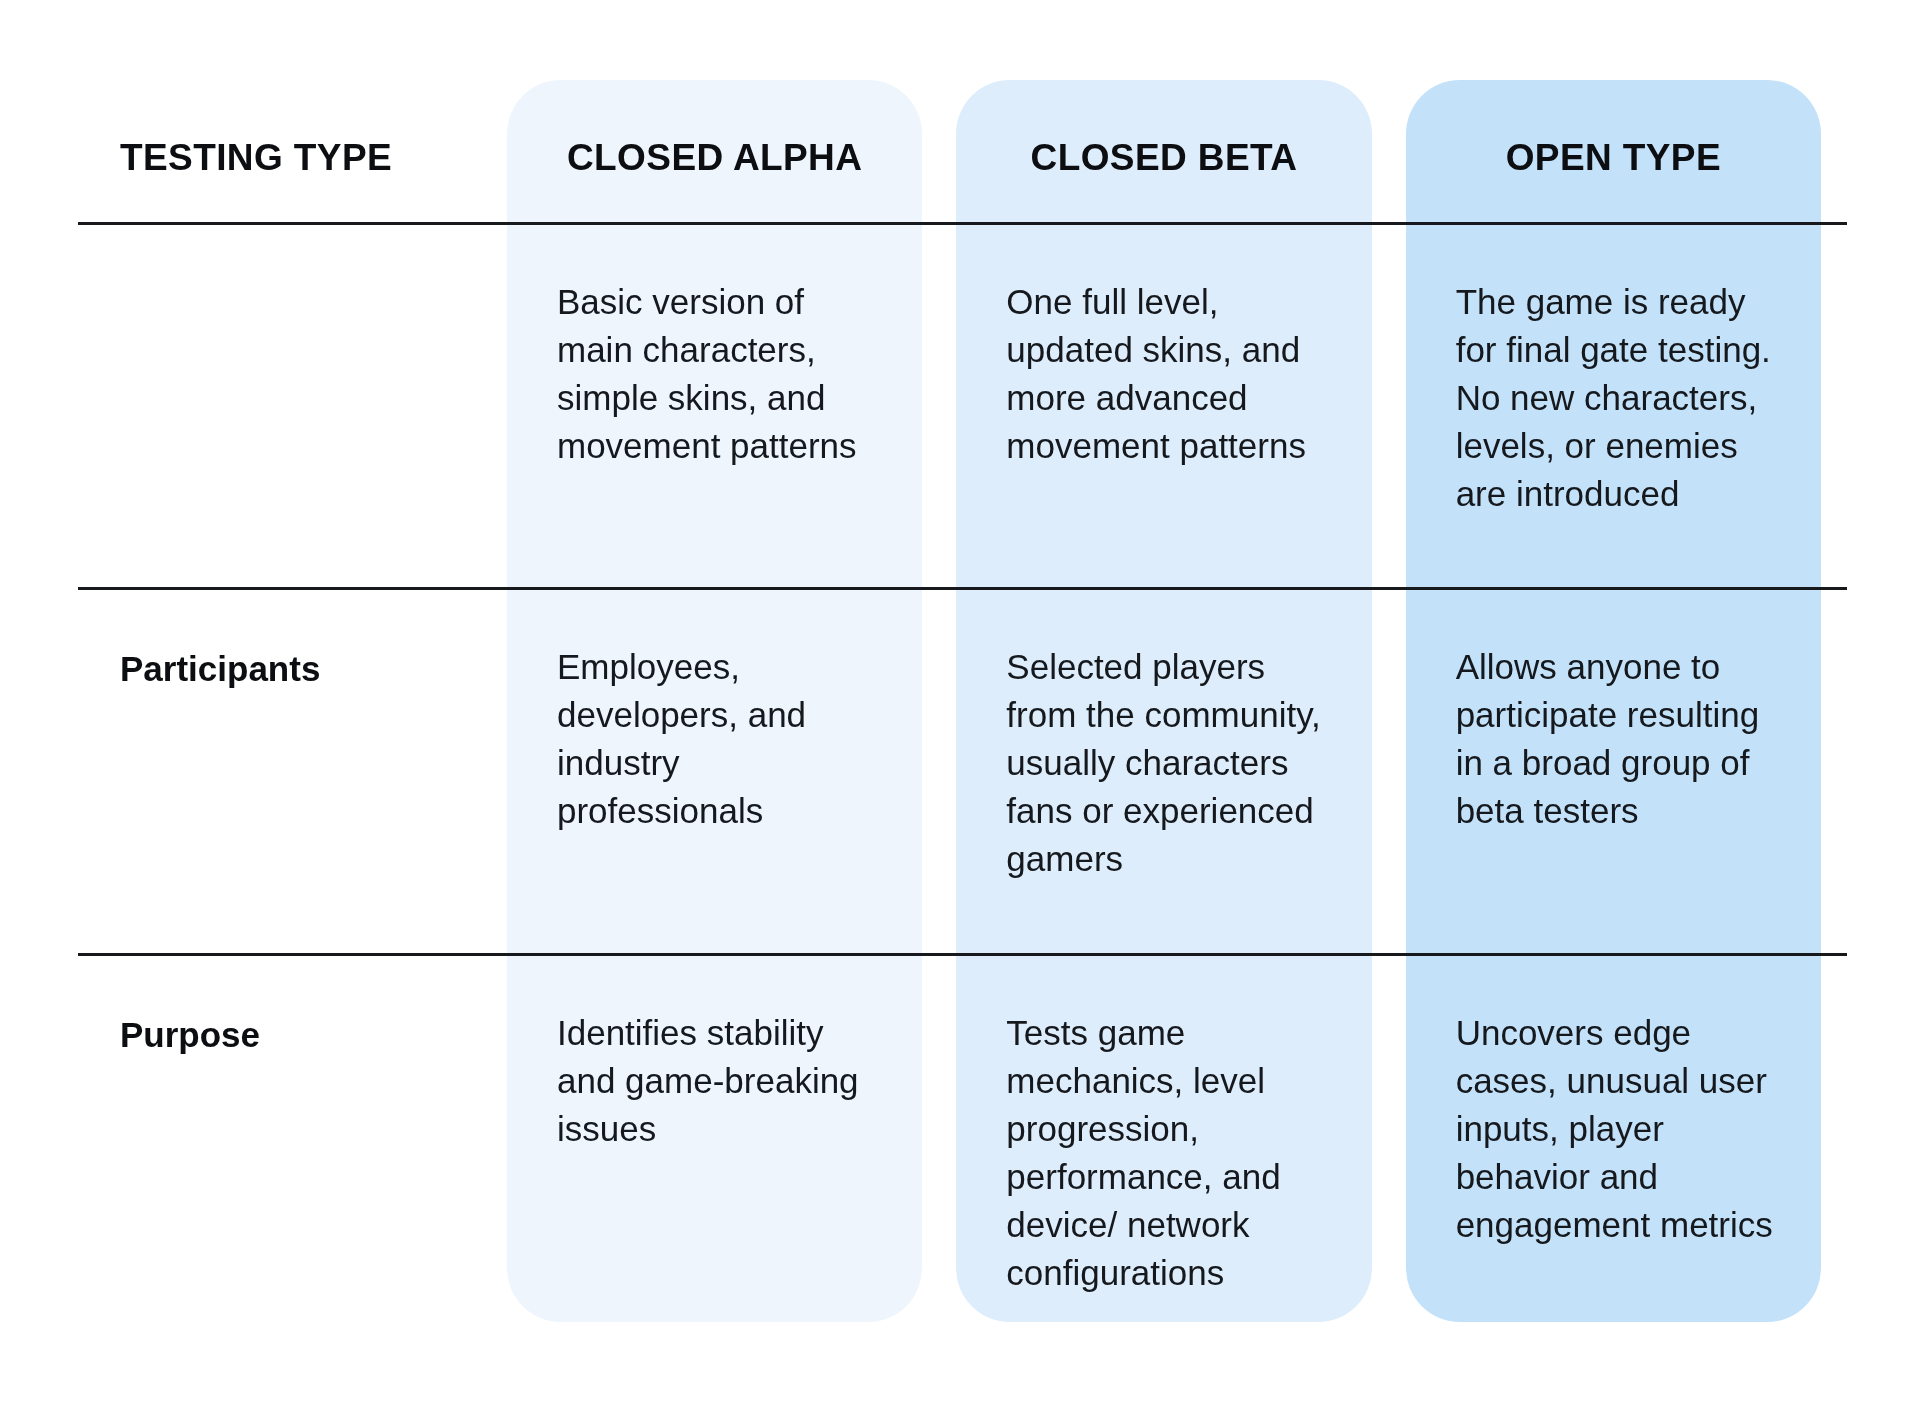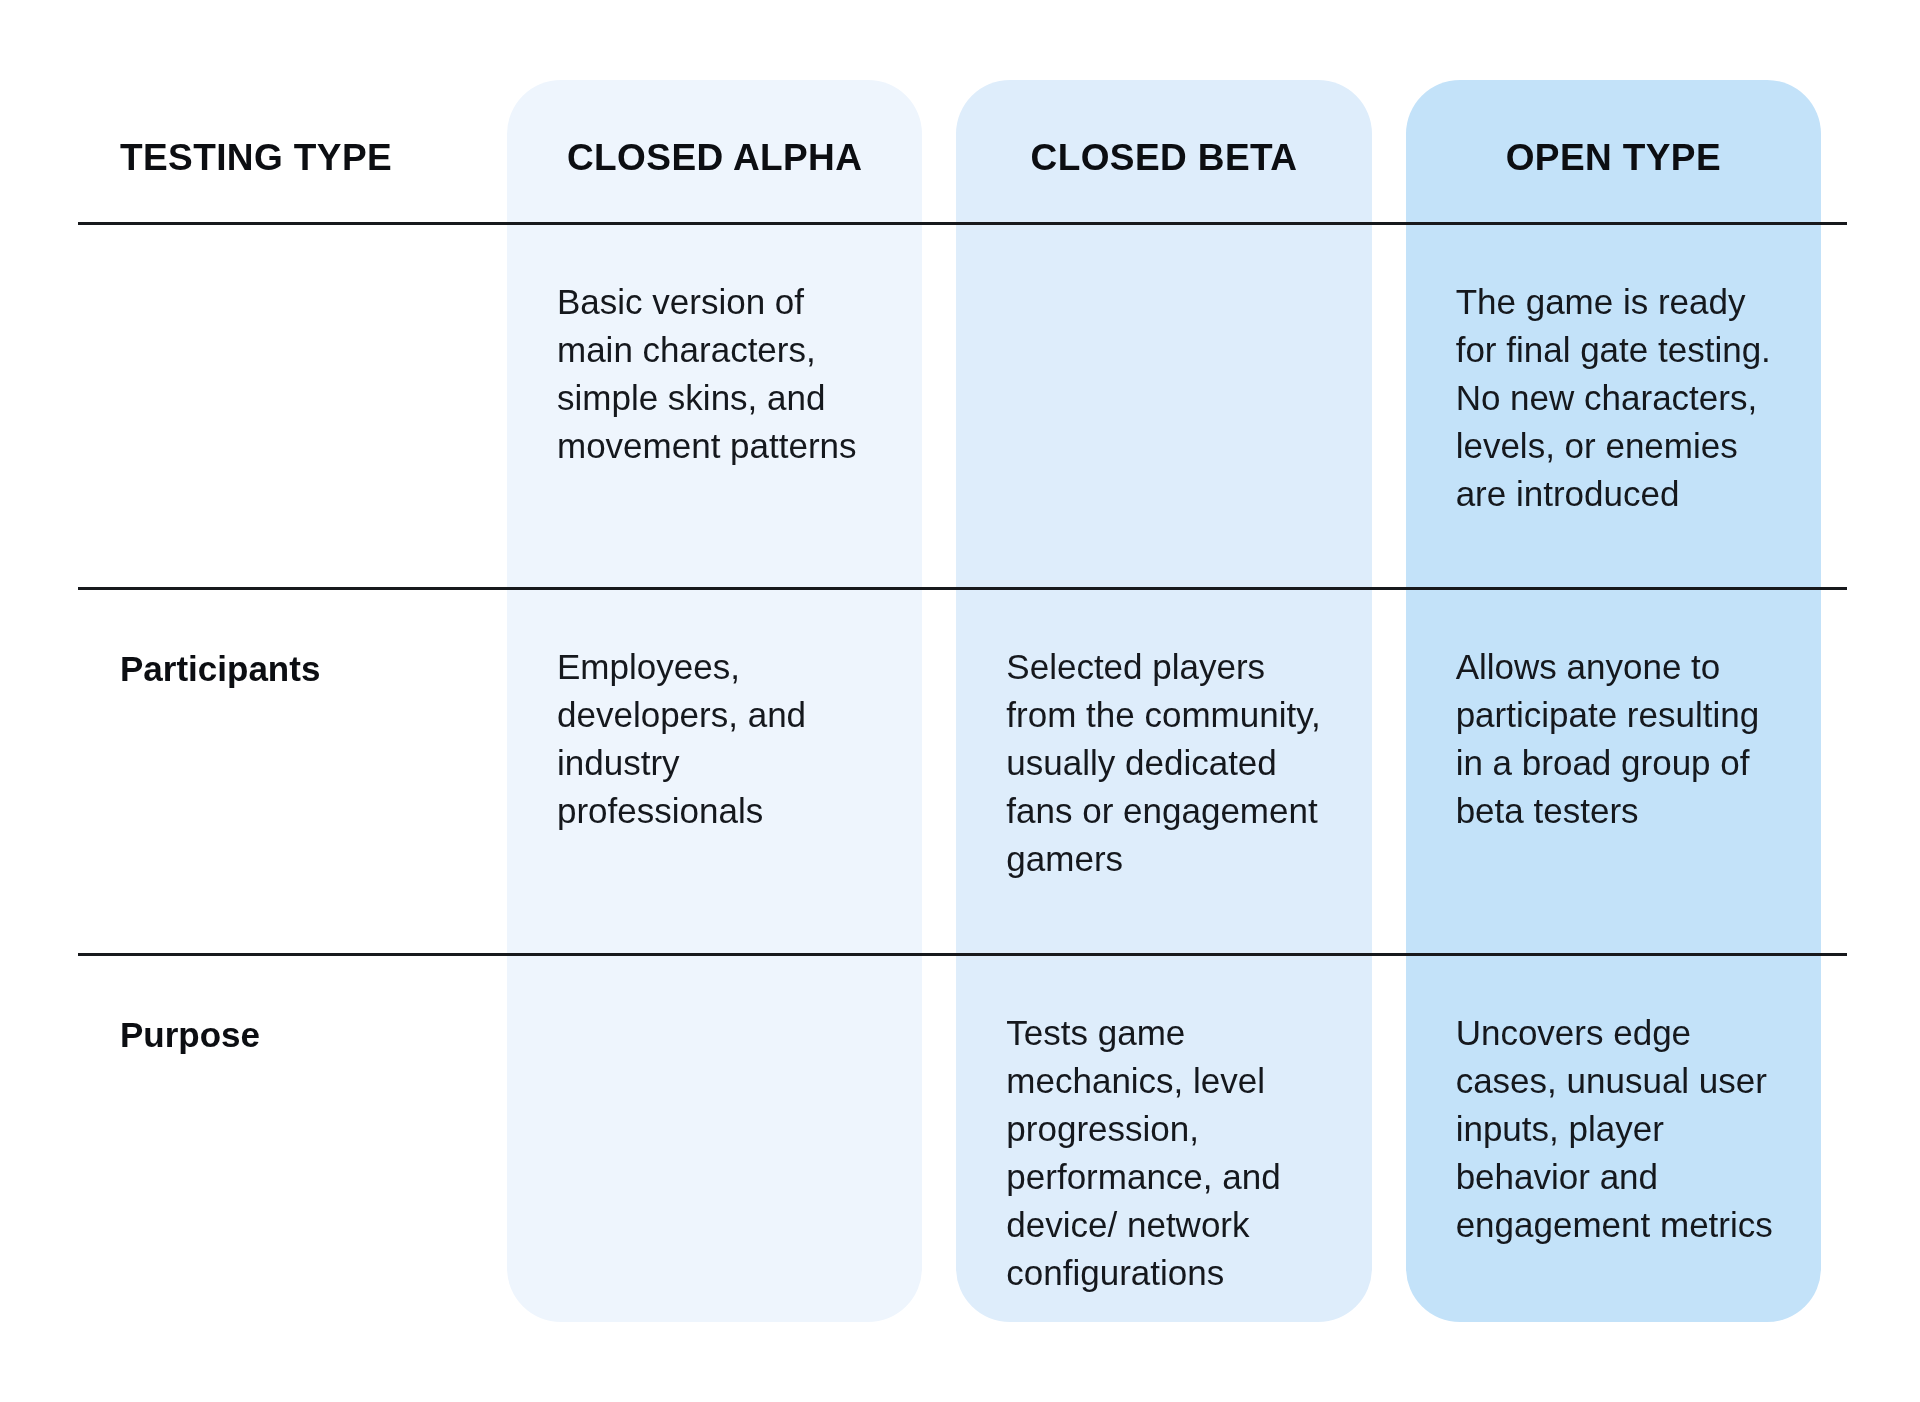--- a/index.html
+++ b/index.html
@@ -75,39 +75,45 @@
     <div class="hcell r1 c3">
       <span class="htext">CLOSED BETA</span>
     </div>
     <div class="hcell r1 c4">
       <span class="htext">OPEN TYPE</span>
     </div>
 
     <div class="cell r2 c2">
       <span class="ctext">Basic version of main characters, simple skins, and movement patterns</span>
     </div>
+    <div class="cell r2 c3">
+      <span class="ctext">One full level, updated skins, and more advanced movement patterns</span>
+    </div>
     <div class="cell r2 c4">
       <span class="ctext">The game is ready for final gate testing. No new characters, levels, or enemies are introduced</span>
     </div>
 
     <div class="rowlabel r3" style="grid-column:1">
       <span class="ltext">Participants</span>
     </div>
     <div class="cell r3 c2">
       <span class="ctext">Employees, developers, and industry professionals</span>
     </div>
     <div class="cell r3 c3">
-      <span class="ctext">Selected players from the community, usually dedicated fans or engagement gamers</span>
+      <span class="ctext">Selected players from the community, usually characters fans or experienced gamers</span>
     </div>
     <div class="cell r3 c4">
       <span class="ctext">Allows anyone to participate resulting in a broad group of beta testers</span>
     </div>
 
     <div class="rowlabel r4" style="grid-column:1">
       <span class="ltext">Purpose</span>
+    </div>
+    <div class="cell r4 c2">
+      <span class="ctext">Identifies stability and game-breaking issues</span>
     </div>
     <div class="cell r4 c3">
       <span class="ctext">Tests game mechanics, level progression, performance, and device/ network configurations</span>
     </div>
     <div class="cell r4 c4">
       <span class="ctext">Uncovers edge cases, unusual user inputs, player behavior and engagement metrics</span>
     </div>
 
   </div>
 

